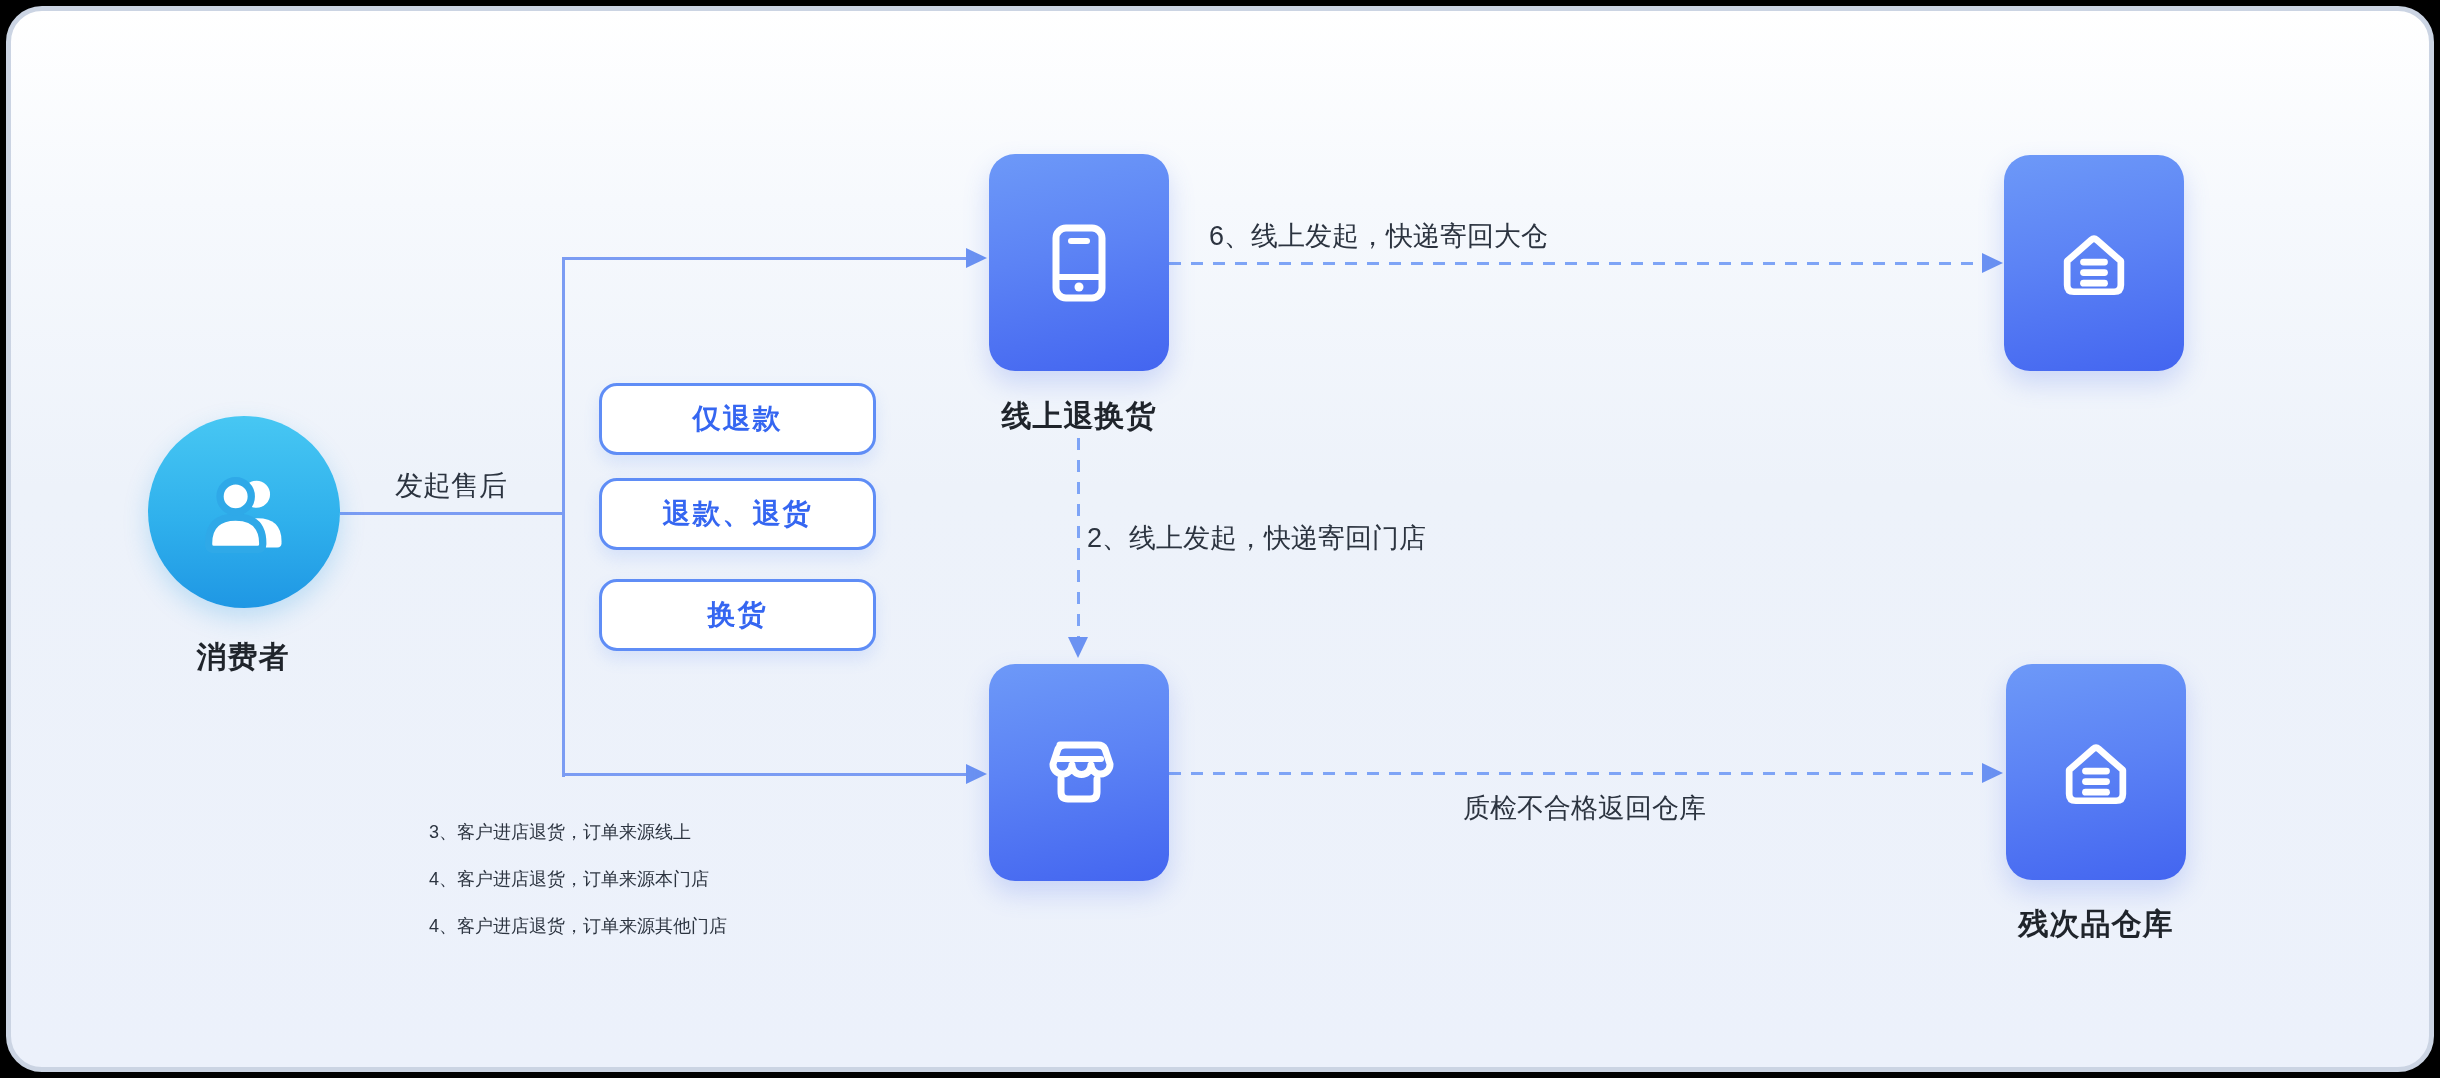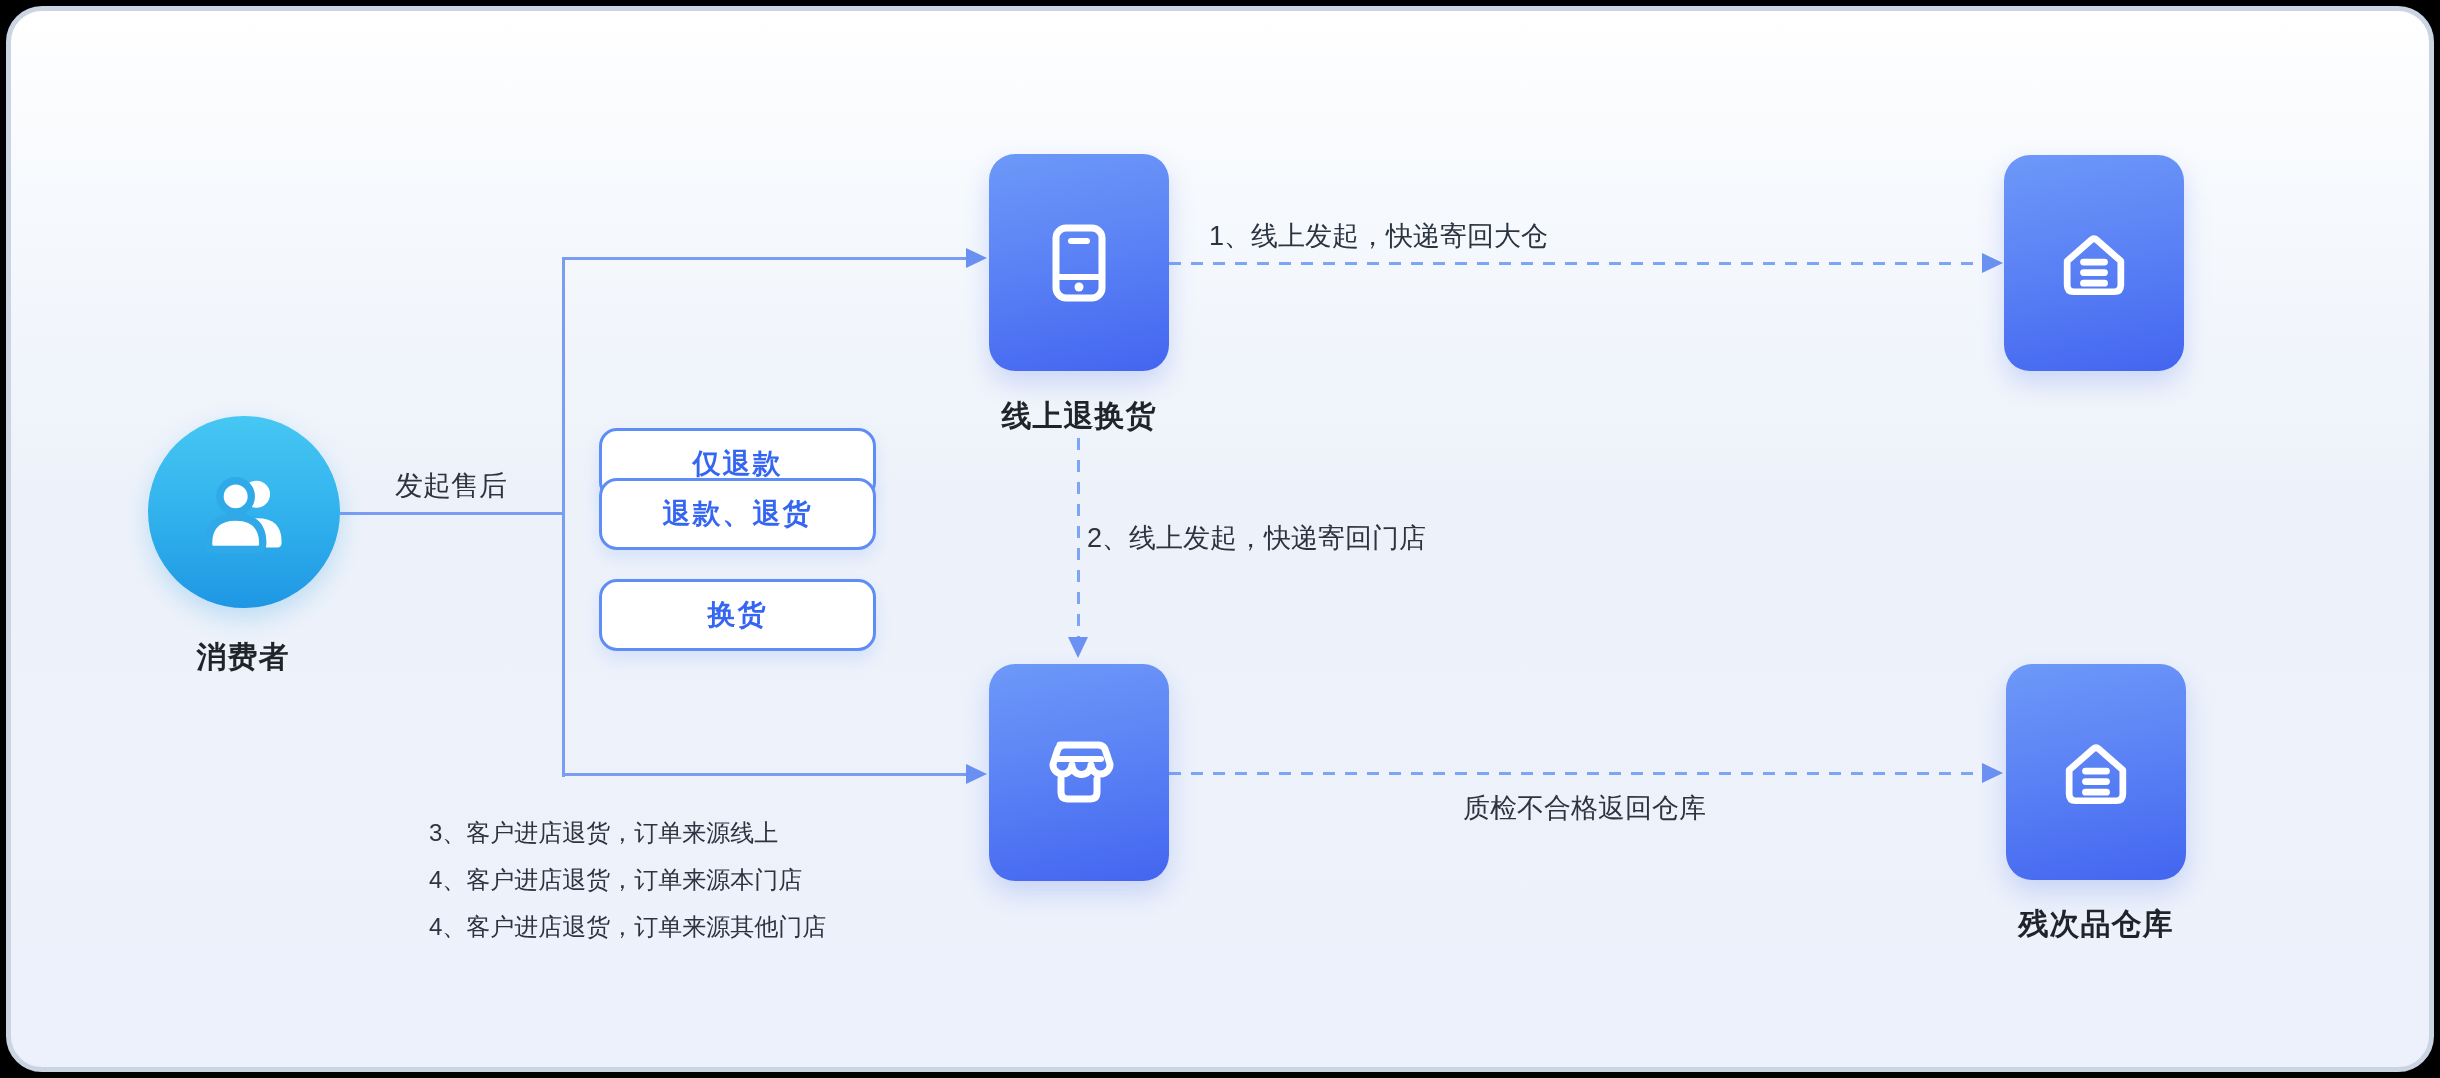--- a/index.html
+++ b/index.html
@@ -31,21 +31,21 @@
   .cap-offline{left:928px;top:896px;}
   .cap-wh1{left:1943px;top:381px;}
   .cap-wh2{left:1945px;top:893px;}
 
   
   .opt-btn{left:588px;width:277px;height:72px;background:#fff;
       border:3px solid #5f8df6;border-radius:18px;box-sizing:border-box;
       box-shadow:0 8px 16px rgba(95,141,246,.16);
       display:flex;align-items:center;justify-content:center;
       font-size:28px;font-weight:700;color:#3566f1;letter-spacing:2px;cursor:pointer;}
-  .opt-1{top:372px;margin-top:45px;} .opt-2{top:467px;} .opt-3{top:568px;}
+  .opt-1{top:372px;} .opt-2{top:467px;} .opt-3{top:568px;}
 
   
   .sline{background:#7b9cf3;}
   .line-h-main{left:329px;top:501px;width:224px;height:3px;}
   .line-v{left:551px;top:247px;width:3px;height:519px;}
   .line-h-top{left:551px;top:246px;width:406px;height:3px;}
   .line-h-bottom{left:551px;top:762px;width:406px;height:3px;}
 
   .dash-h{height:3px;background:repeating-linear-gradient(90deg,#7ea4f6 0 12px,transparent 12px 22px);}
   .dash-v{width:3px;background:repeating-linear-gradient(180deg,#7ea4f6 0 12px,transparent 12px 22px);}
@@ -62,21 +62,21 @@
   .arr-dash1{left:1971px;top:242px;}
   .arr-dash2{left:1057px;top:626px;}
   .arr-dash3{left:1971px;top:752px;}
 
   
   .anno{font-size:27px;color:#2c3440;white-space:nowrap;}
   .lbl-initiate{left:384px;top:456px;font-size:28px;}
   .lbl-e1{left:1198px;top:207px;}
   .lbl-e2{left:1076px;top:509px;}
   .lbl-e3{left:1452px;top:779px;}
-  .notes{left:418px;top:798px;font-size:24px;color:#2c3440;line-height:47px;white-space:nowrap;}
+  .notes{left:418px;top:798px;font-size:18px;color:#2c3440;line-height:47px;white-space:nowrap;}
 
   svg{display:block;}
 </style>
 </head>
 <body>
 
 <div class="panel">
 
   <div class="abs sline line-h-main"></div>
   <div class="abs sline line-v"></div>
@@ -157,21 +157,21 @@
       <svg width="92" height="92" viewBox="0 0 96 96" fill="none" stroke="#ffffff" stroke-linecap="round" stroke-linejoin="round">
         <path d="M20 46 L45 24 q3 -2.6 6 0 L76 46 L76 71 q0 7 -7 7 L27 78 q-7 0 -7 -7 z" stroke-width="7"></path>
         <line x1="37" y1="47" x2="59" y2="47" stroke-width="7"></line>
         <line x1="37" y1="58" x2="59" y2="58" stroke-width="7"></line>
         <line x1="37" y1="69" x2="59" y2="69" stroke-width="7"></line>
       </svg>
     </span>
   </div>
   <div class="abs caption cap-wh2">残次品仓库</div>
 
-  <div class="abs anno lbl-e1">1、线上发起，快递寄回大仓</div>
+  <div class="abs anno lbl-e1">6、线上发起，快递寄回大仓</div>
   <div class="abs anno lbl-e2">2、线上发起，快递寄回门店</div>
   <div class="abs anno lbl-e3">质检不合格返回仓库</div>
 
   <div class="abs notes">
     <div>3、客户进店退货，订单来源线上</div>
     <div>4、客户进店退货，订单来源本门店</div>
     <div>4、客户进店退货，订单来源其他门店</div>
   </div>
 
 </div>

